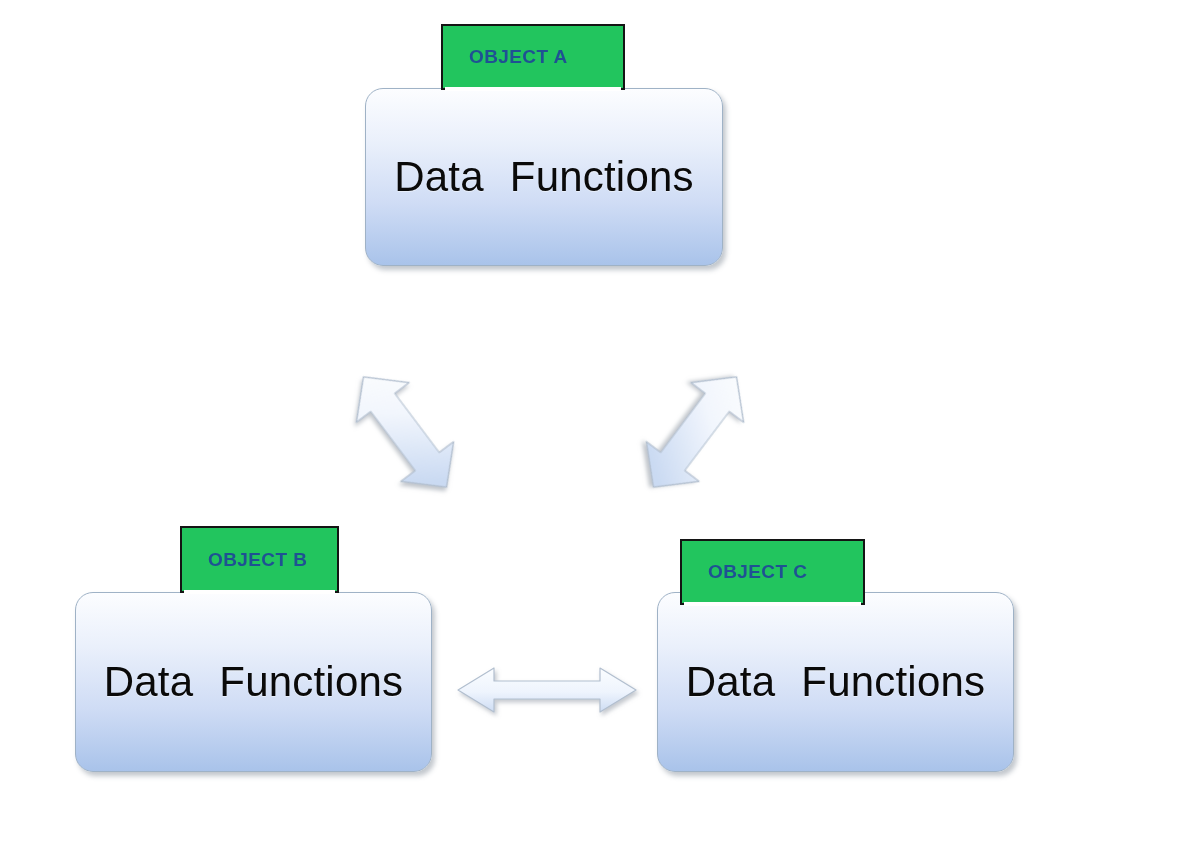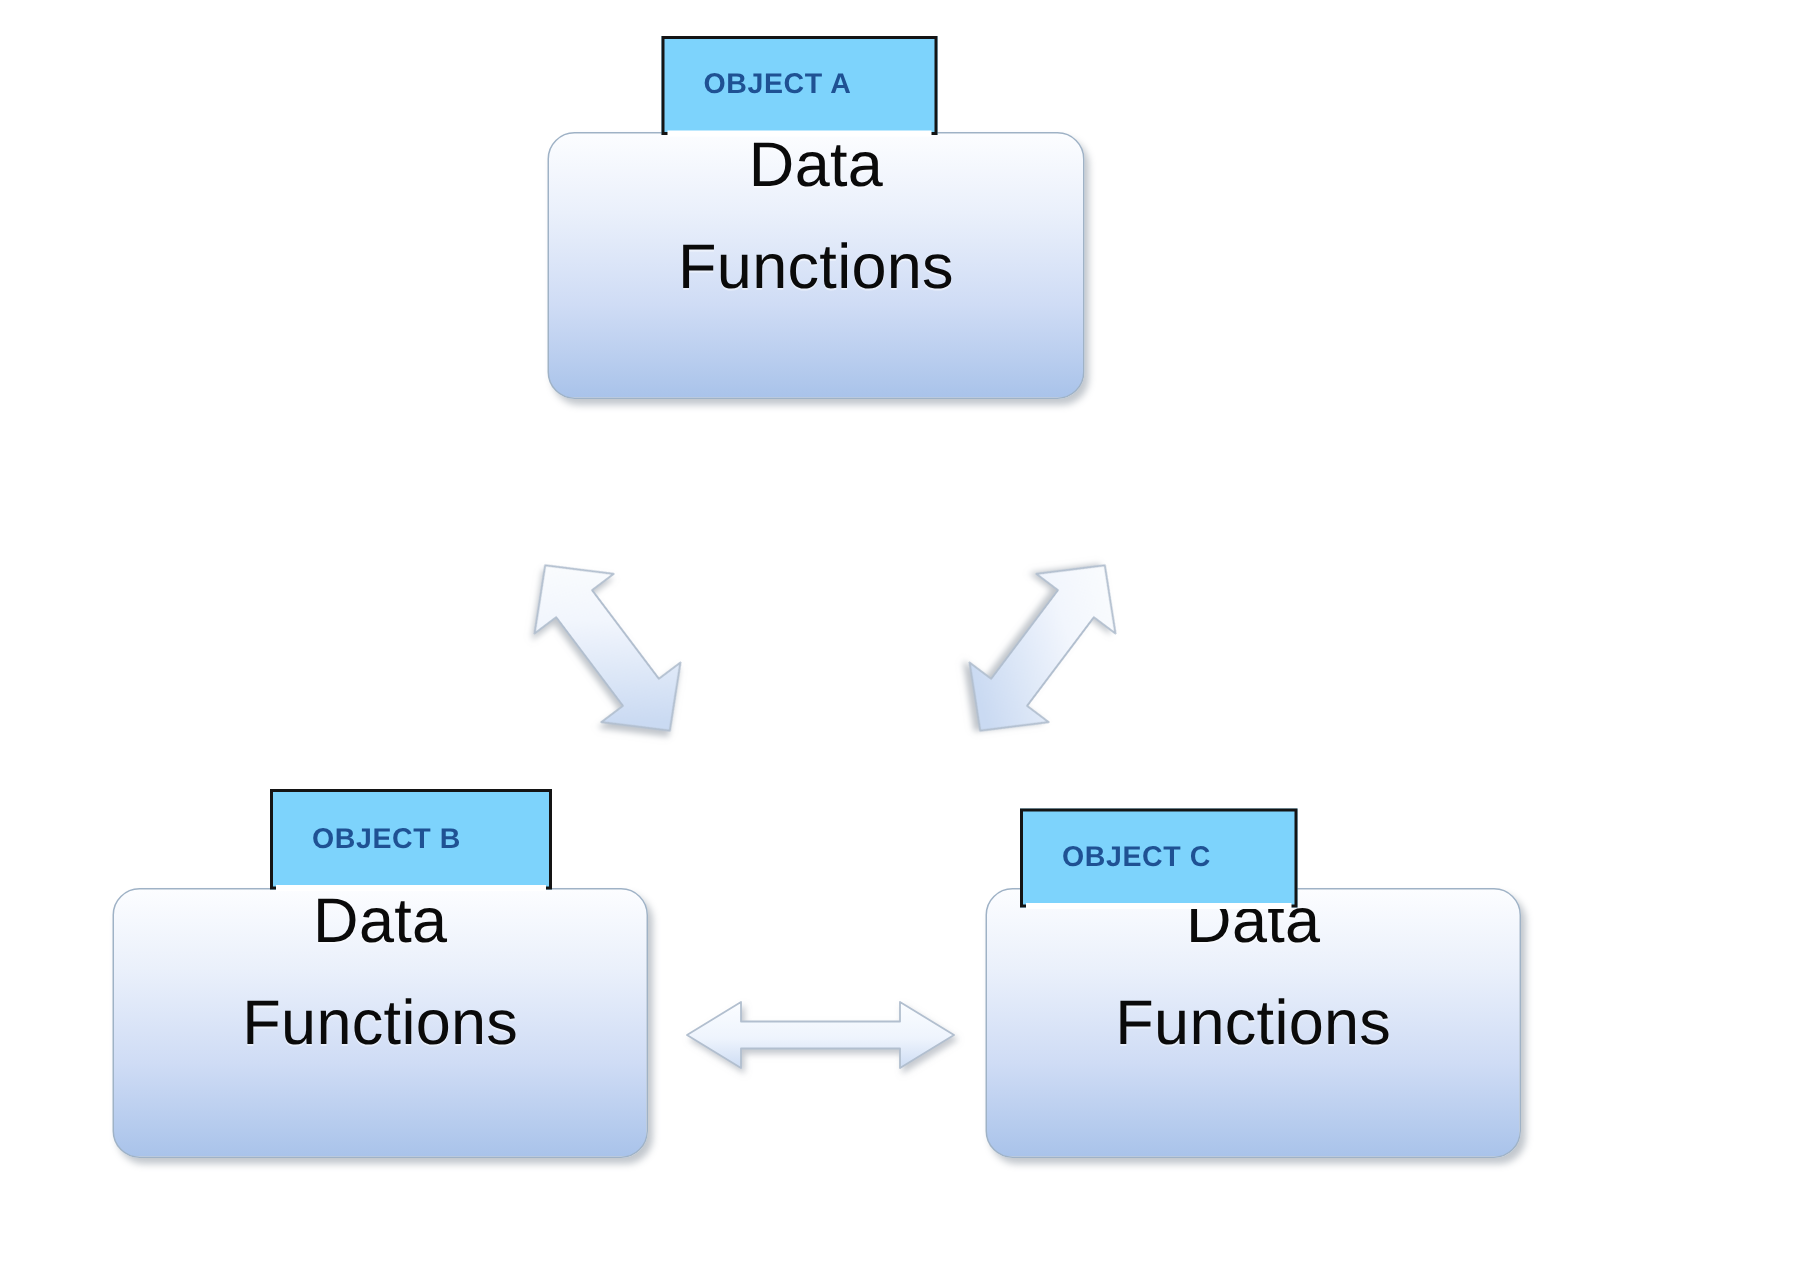--- a/index.html
+++ b/index.html
@@ -27,40 +27,40 @@
     box-shadow: 3px 4px 5px rgba(120,130,145,0.45);
     box-sizing: border-box;
   }
   .node-body {
     position: absolute;
     left: 0;
     right: 0;
     top: 0;
     bottom: 0;
     display: flex;
-    flex-direction: column;
+    flex-direction: row;
     align-items: center;
-    justify-content: flex-start;
+    justify-content: center;
     gap: 26px;
   }
   .node-line {
     font-family: "Liberation Sans", sans-serif;
     font-size: 42px;
     font-weight: 400;
     color: #0a0a0a;
     line-height: 1;
     letter-spacing: 0.2px;
     text-shadow: 0 1px 0 rgba(255,255,255,0.45);
     white-space: nowrap;
   }
 
   
   .tab {
     position: absolute;
-    background: #7dd3fc;
+    background: #22c55e;
     border: 2px solid #141414;
     box-sizing: border-box;
     display: flex;
     align-items: center;
     z-index: 5;
   }
   .tab-label {
     font-family: "Liberation Sans", sans-serif;
     font-size: 19px;
     font-weight: bold;
@@ -101,21 +101,21 @@
   <div class="tab" style="left:441px; top:24px; width:184px; height:66px;">
     <span class="tab-label">OBJECT A</span>
   </div>
 
   <div class="node" style="left:75px; top:592px; width:357px; height:180px;">
     <div class="node-body">
       <div class="node-line">Data</div>
       <div class="node-line">Functions</div>
     </div>
   </div>
-  <div class="tab" style="left:180px; top:526px; width:188px; height:67px;">
+  <div class="tab" style="left:180px; top:526px; width:159px; height:67px;">
     <span class="tab-label">OBJECT B</span>
   </div>
 
   <div class="node" style="left:657px; top:592px; width:357px; height:180px;">
     <div class="node-body">
       <div class="node-line">Data</div>
       <div class="node-line">Functions</div>
     </div>
   </div>
   <div class="tab" style="left:680px; top:539px; width:185px; height:66px;">

